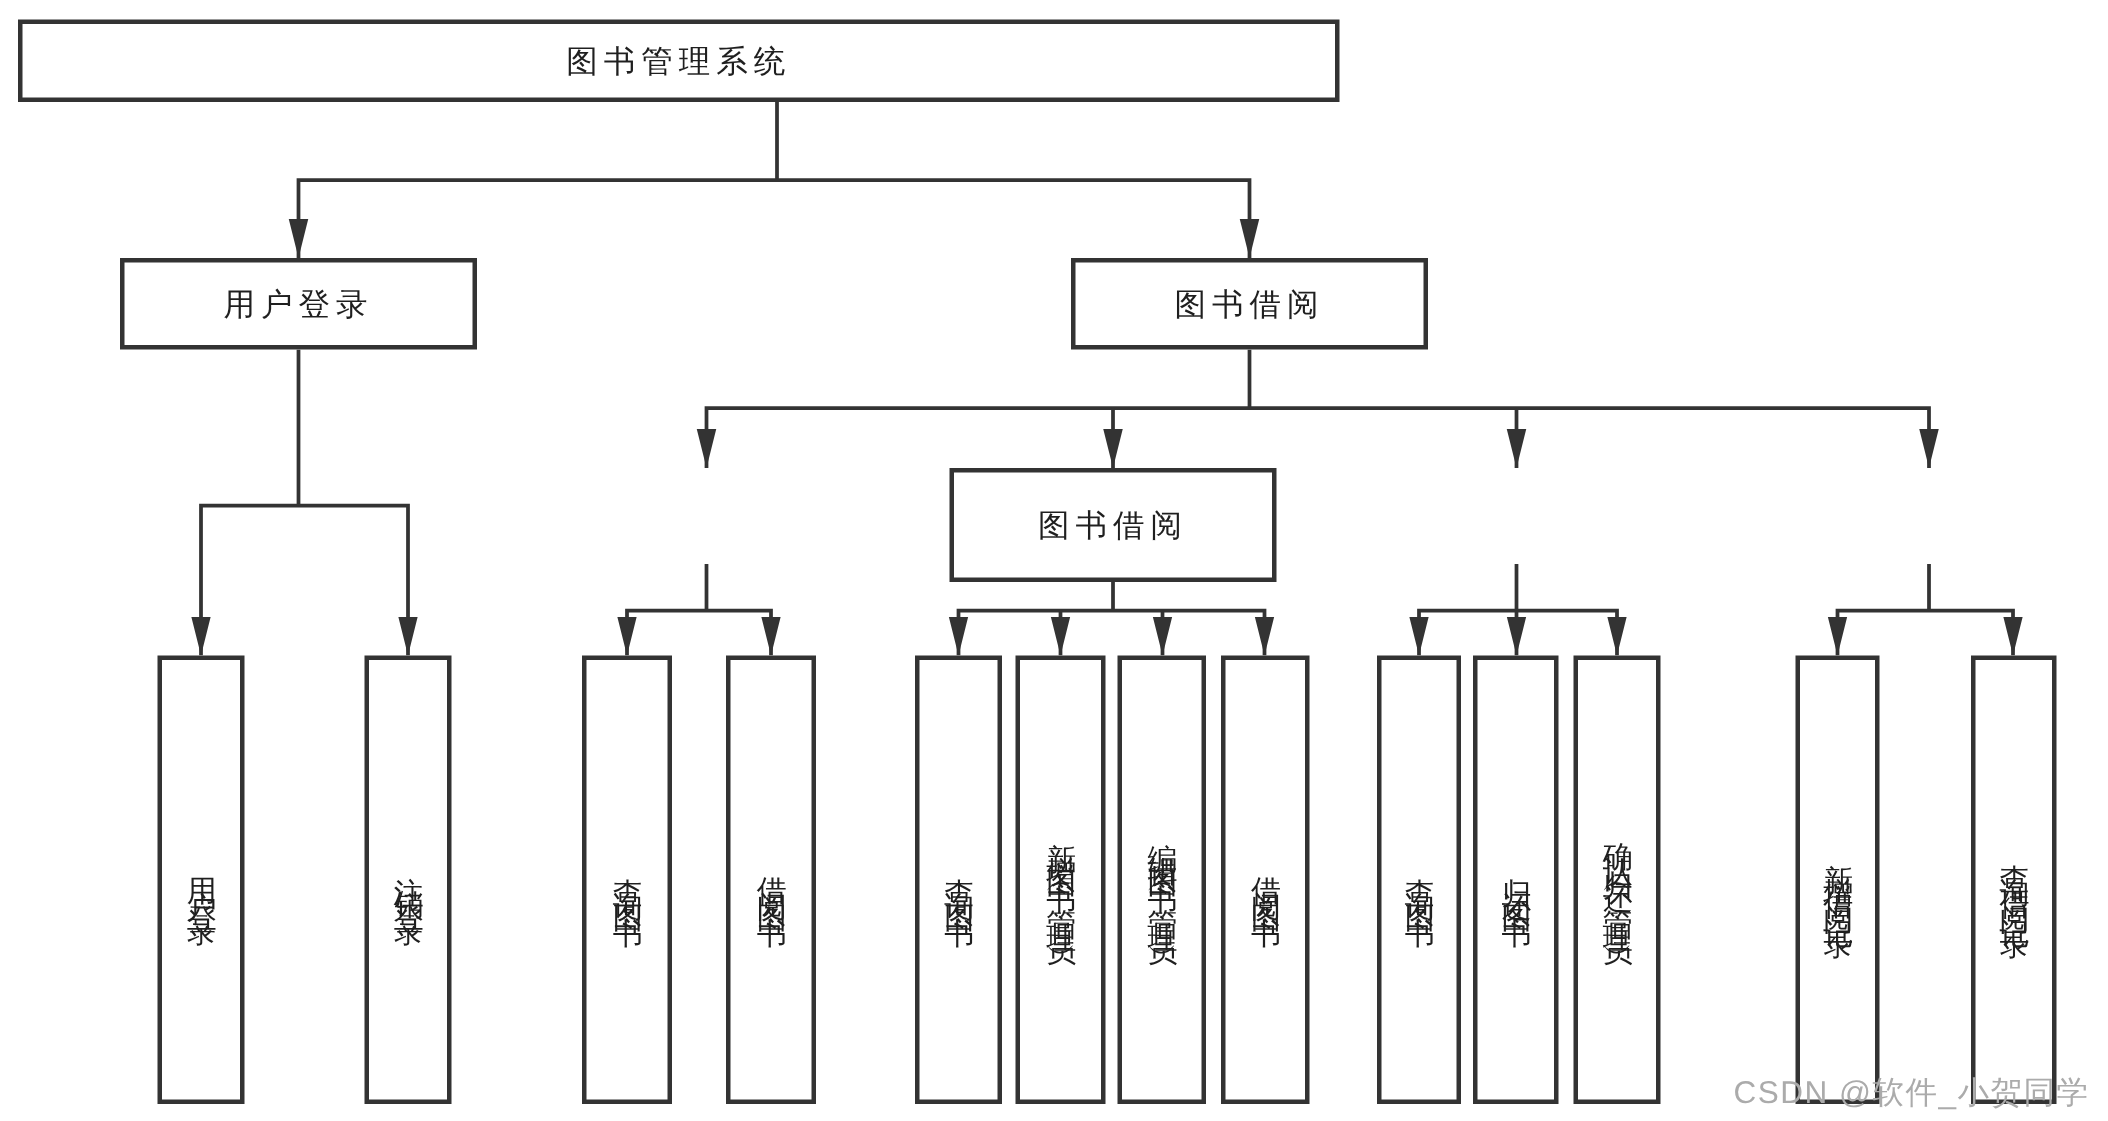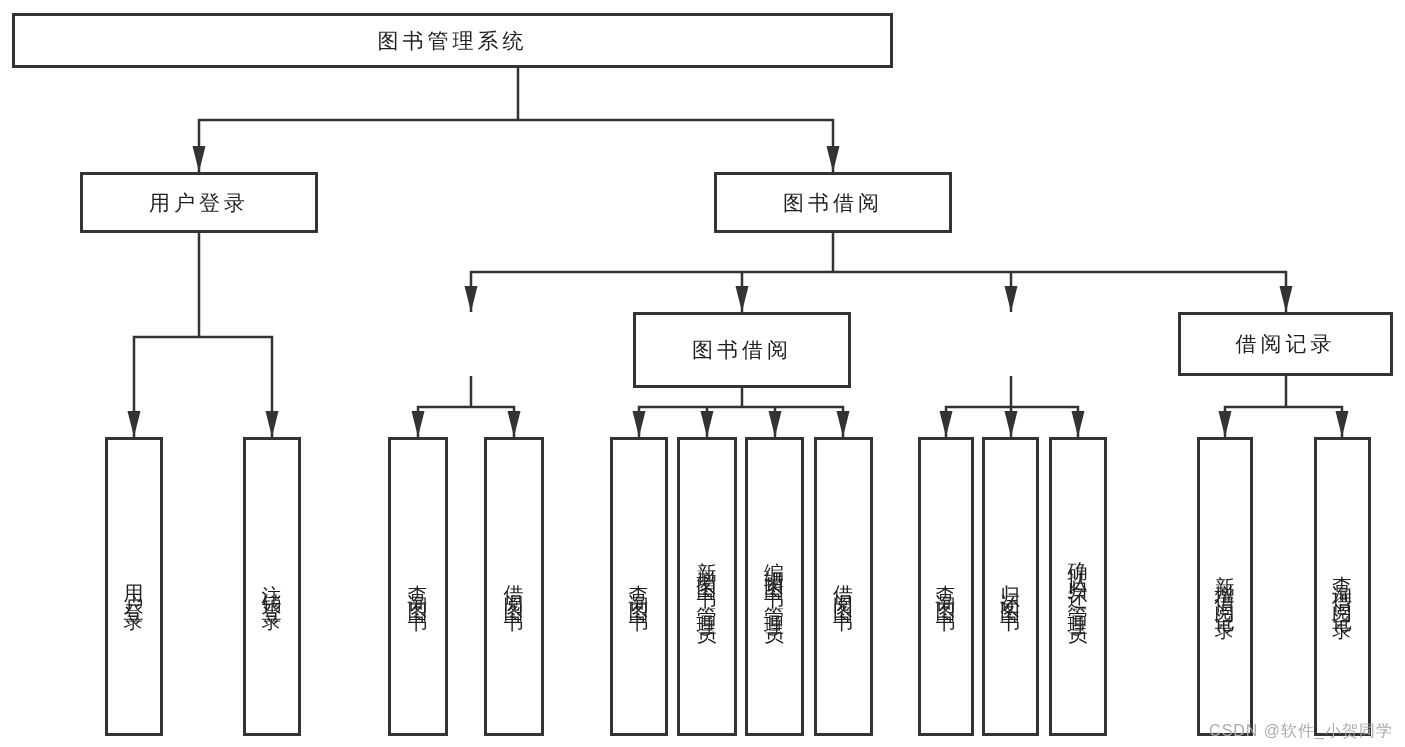--- a/index.html
+++ b/index.html
@@ -37,21 +37,21 @@
     writing-mode: vertical-rl;
     font-size: 20px;
     line-height: 1;
     letter-spacing: 9px;
     white-space: nowrap;
   }
   .watermark {
     position: absolute;
     right: 12px;
     bottom: 5px;
-    font-size: 16px;
+    font-size: 21px;
     letter-spacing: 1px;
     color: #ababab;
     z-index: 2;
     white-space: nowrap;
   }
 </style>
 </head>
 <body>
 
 <div class="stage">
@@ -99,23 +99,20 @@
   <div class="box hbox" style="left:80px; top:172px; width:238px; height:61px">
     <span>用户登录</span>
   </div>
   <div class="box hbox" style="left:714px; top:172px; width:238px; height:61px">
     <span>图书借阅</span>
   </div>
 
   <div class="box hbox" style="left:633px; top:312px; width:218px; height:76px">
     <span>图书借阅</span>
   </div>
-  <div class="box hbox" style="left:1178px; top:312px; width:215px; height:64px">
-    <span>借阅记录</span>
-  </div>
 
   <div class="box vbox" style="left:105px; top:437px; width:58px; height:299px">
     <span>用户登录</span>
   </div>
   <div class="box vbox" style="left:243px; top:437px; width:58px; height:299px">
     <span>注销登录</span>
   </div>
 
   <div class="box vbox" style="left:388px; top:437px; width:60px; height:299px">
     <span>查询图书</span>

